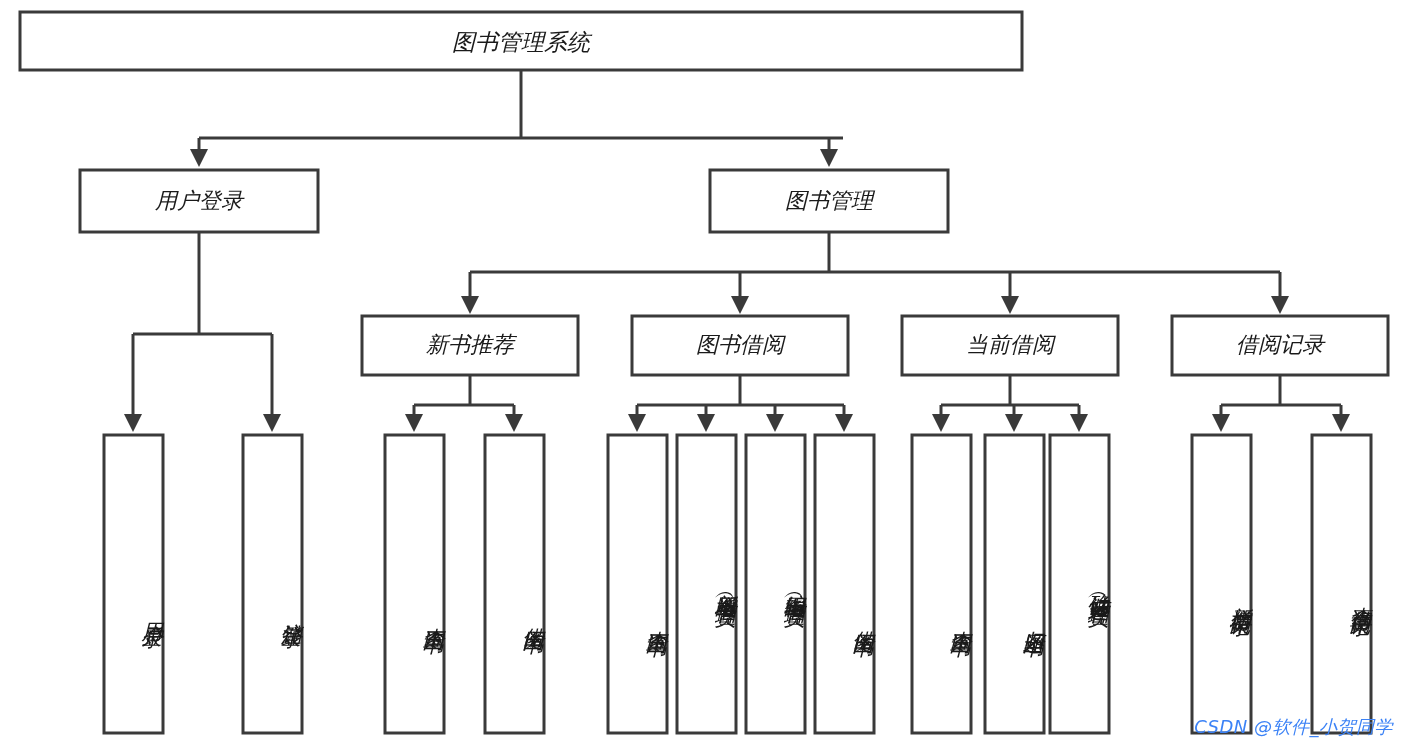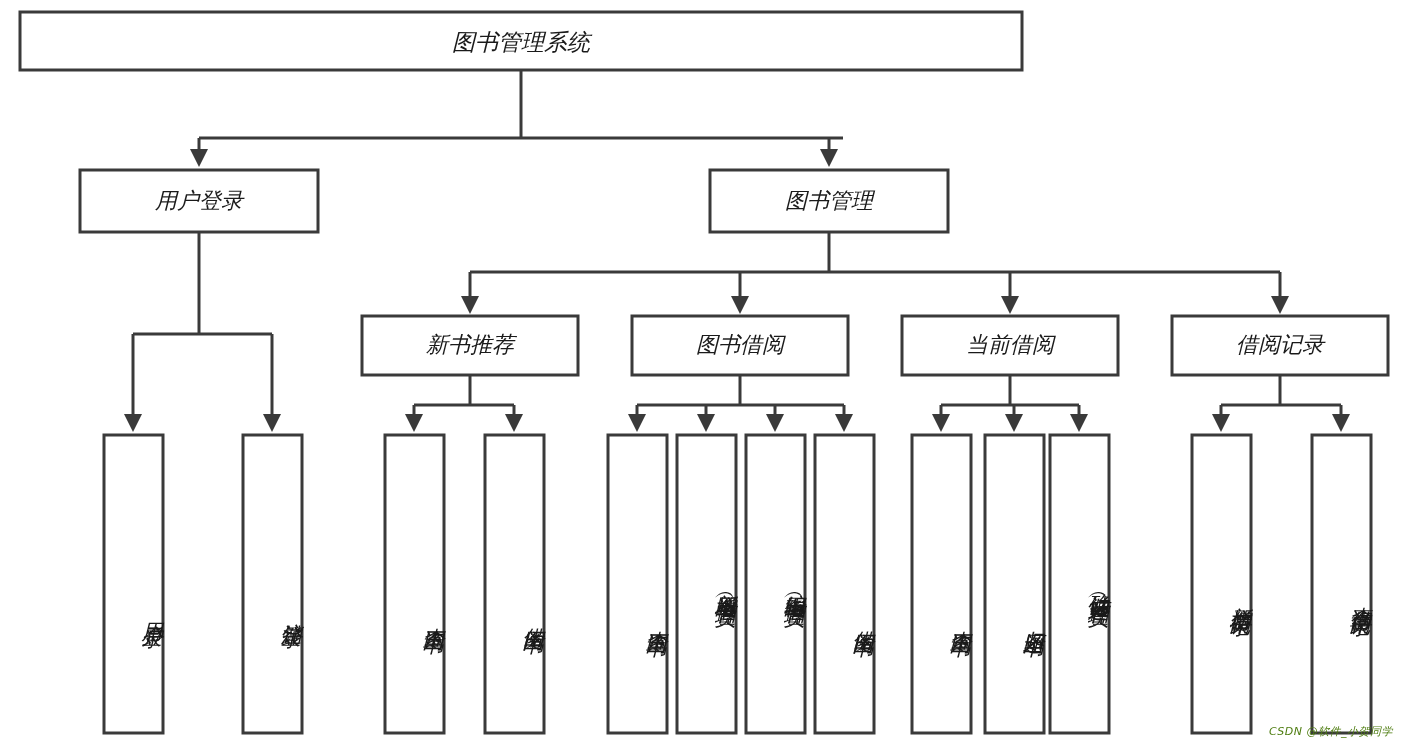--- a/index.html
+++ b/index.html
@@ -68,22 +68,22 @@
     letter-spacing: 2px;
     color: #1a1a1a;
     white-space: nowrap;
     pointer-events: none;
   }
   .watermark {
     position: absolute;
     right: 12px;
     bottom: 8px;
     font-family: "DejaVu Sans", "Liberation Sans", sans-serif;
-    font-size: 11px;
-    color: #4d7c0f;
+    font-size: 18px;
+    color: #3b82f6;
     letter-spacing: 0.5px;
     white-space: nowrap;
   }
 </style>
 </head>
 <body>
 
 <div id="diagram-root">
 
   <svg class="diagram" viewBox="0 0 1405 747">

